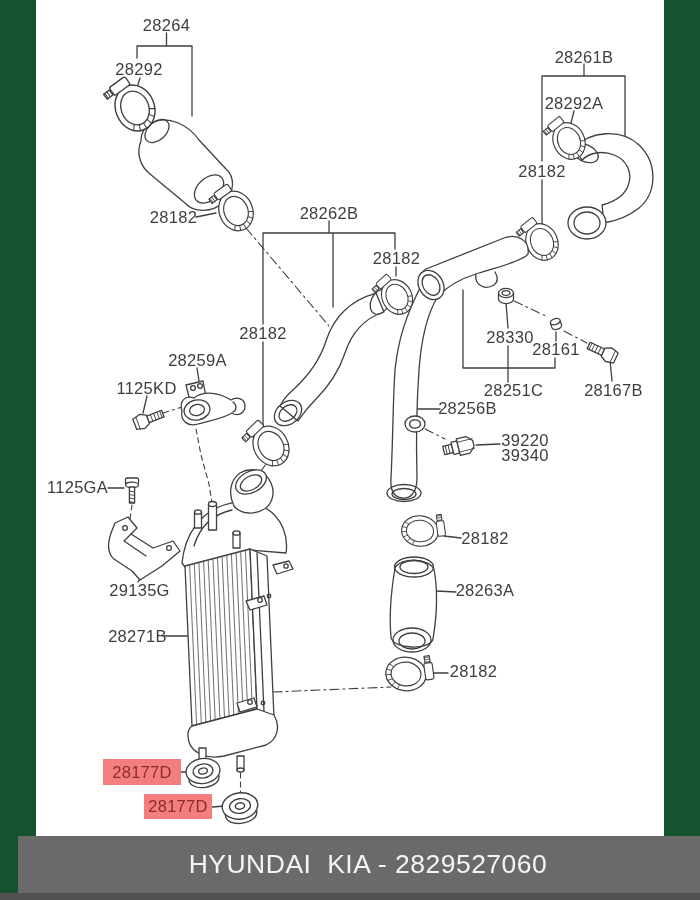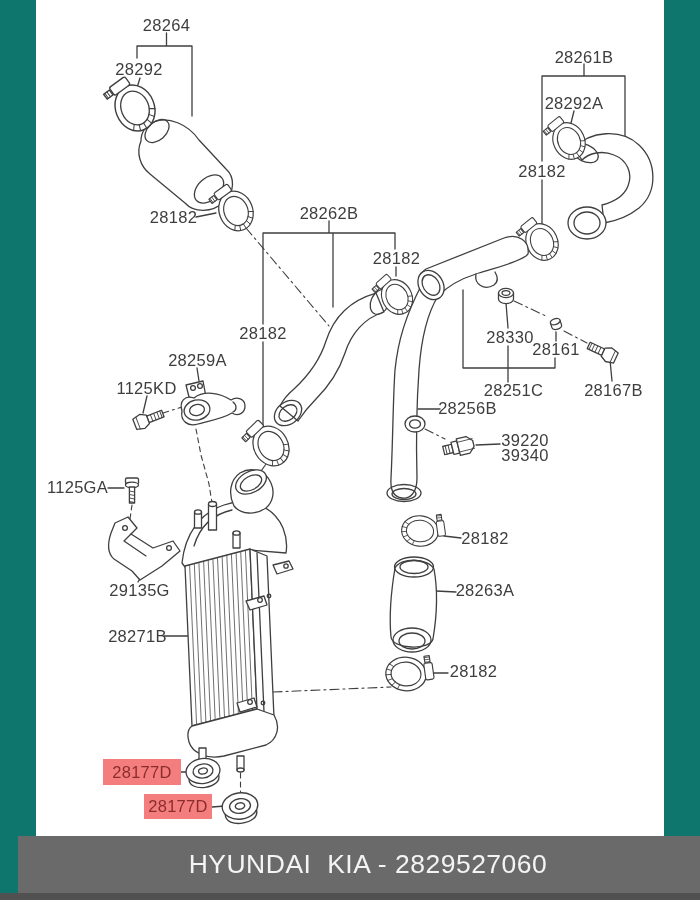--- a/index.html
+++ b/index.html
@@ -1,16 +1,16 @@
 <!DOCTYPE html>
 <html><head>
 <meta charset="utf-8">
 <style>
   html,body{margin:0;padding:0;background:#6A6A6A;}
-  .stage{position:relative;width:700px;height:900px;background:#0f766e;overflow:hidden;
+  .stage{position:relative;width:700px;height:900px;background:#14532d;overflow:hidden;
          font-family:"Liberation Sans",sans-serif;}
   .panel{position:absolute;left:36px;top:0;width:628px;height:836px;background:#FFFFFF;}
   .panel svg{display:block;}
   .lbl{font:16.5px "Liberation Sans",sans-serif;fill:#3E3E3E;text-anchor:middle;letter-spacing:.3px;}
   .hl-text{fill:#8B2D2D;}
   .footer{position:absolute;left:0;top:836px;width:700px;height:57px;background:#6A6A6A;
           display:flex;align-items:center;justify-content:center;gap:36px;
           color:#F4F4F4;font-size:26.5px;letter-spacing:.5px;white-space:pre;margin-left:18px;}
   .footer-edge{position:absolute;left:0;top:893px;width:700px;height:7px;background:#515151;}
 </style>

